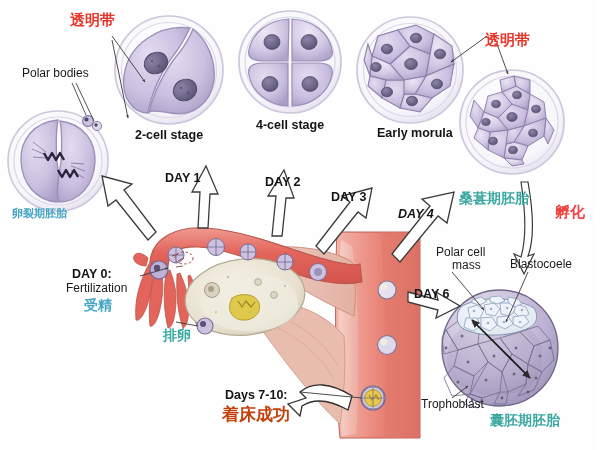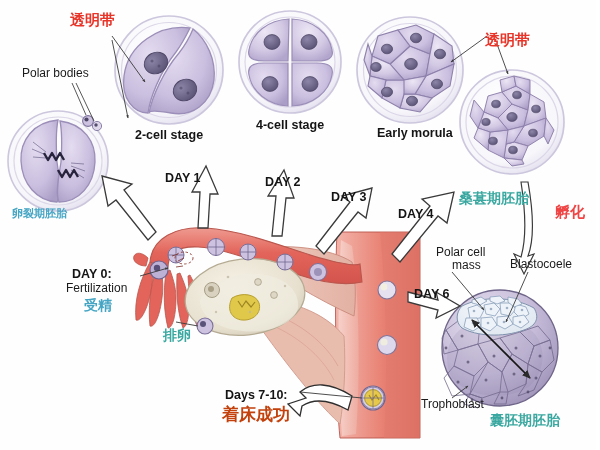--- a/index.html
+++ b/index.html
@@ -456,21 +456,21 @@
 
   <div class="lbl en" style="left:72px; top:267px; font-size:12.5px;">DAY 0:</div>
   <div class="lbl en-reg" style="left:66px; top:282px; font-size:12px;">Fertilization</div>
   <div class="lbl cn cn-blue" style="left:84px; top:297px; font-size:14px;">受精</div>
 
   <div class="lbl cn cn-teal" style="left:163px; top:327px; font-size:14px;">排卵</div>
 
   <div class="lbl en" style="left:165px; top:171px; font-size:12.5px;">DAY 1</div>
   <div class="lbl en" style="left:265px; top:175px; font-size:12.5px;">DAY 2</div>
   <div class="lbl en" style="left:331px; top:190px; font-size:12.5px;">DAY 3</div>
-  <div class="lbl en" style="left:398px; top:207px; font-size:12.5px;">DAY 4</div>
+  <div class="lbl en" style="left:398px; top:207px; font-size:12.5px;font-style:italic;">DAY 4</div>
   <div class="lbl en" style="left:414px; top:287px; font-size:12.5px;">DAY 6</div>
 
   <div class="lbl en-reg" style="left:436px; top:246px; font-size:12px;">Polar cell</div>
   <div class="lbl en-reg" style="left:452px; top:259px; font-size:12px;">mass</div>
 
   <div class="lbl en-reg" style="left:510px; top:258px; font-size:12px;">Blastocoele</div>
 
   <div class="lbl en-reg" style="left:421px; top:398px; font-size:12px;">Trophoblast</div>
 
   <div class="lbl cn cn-teal" style="left:490px; top:412px; font-size:14px;">囊胚期胚胎</div>

